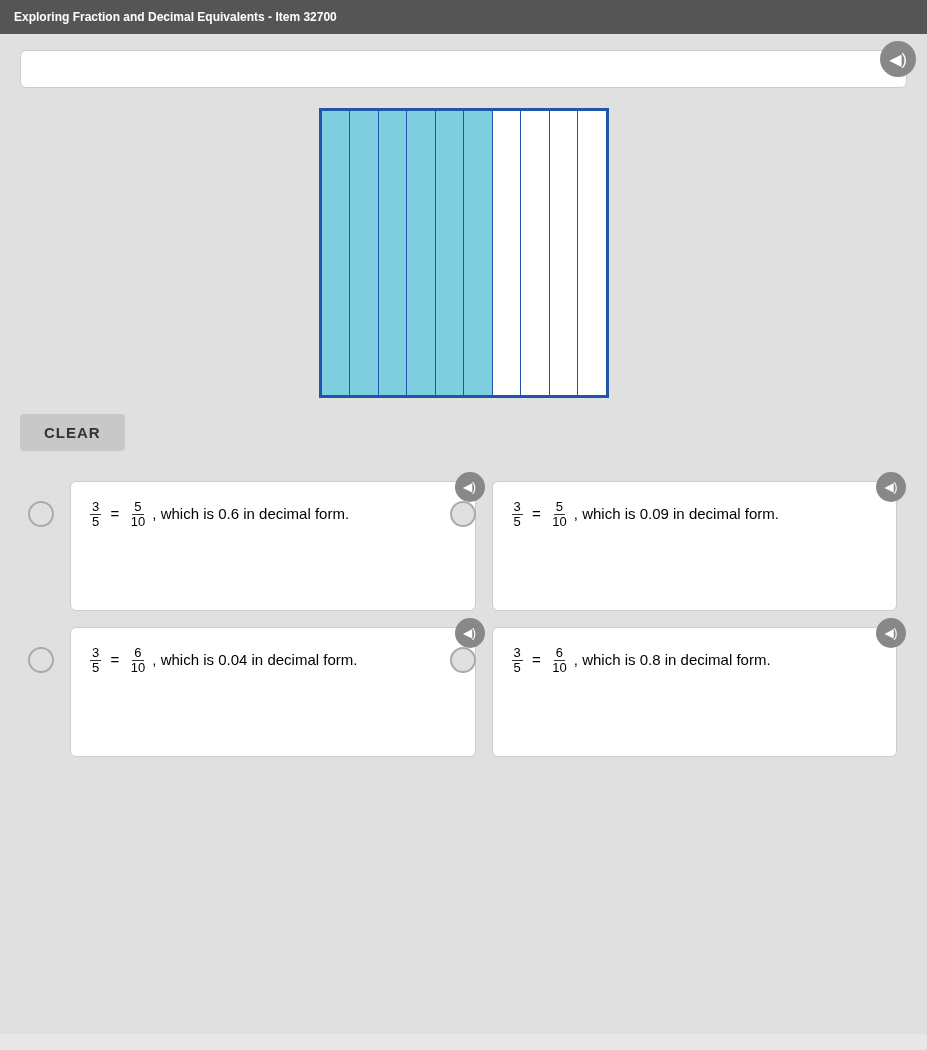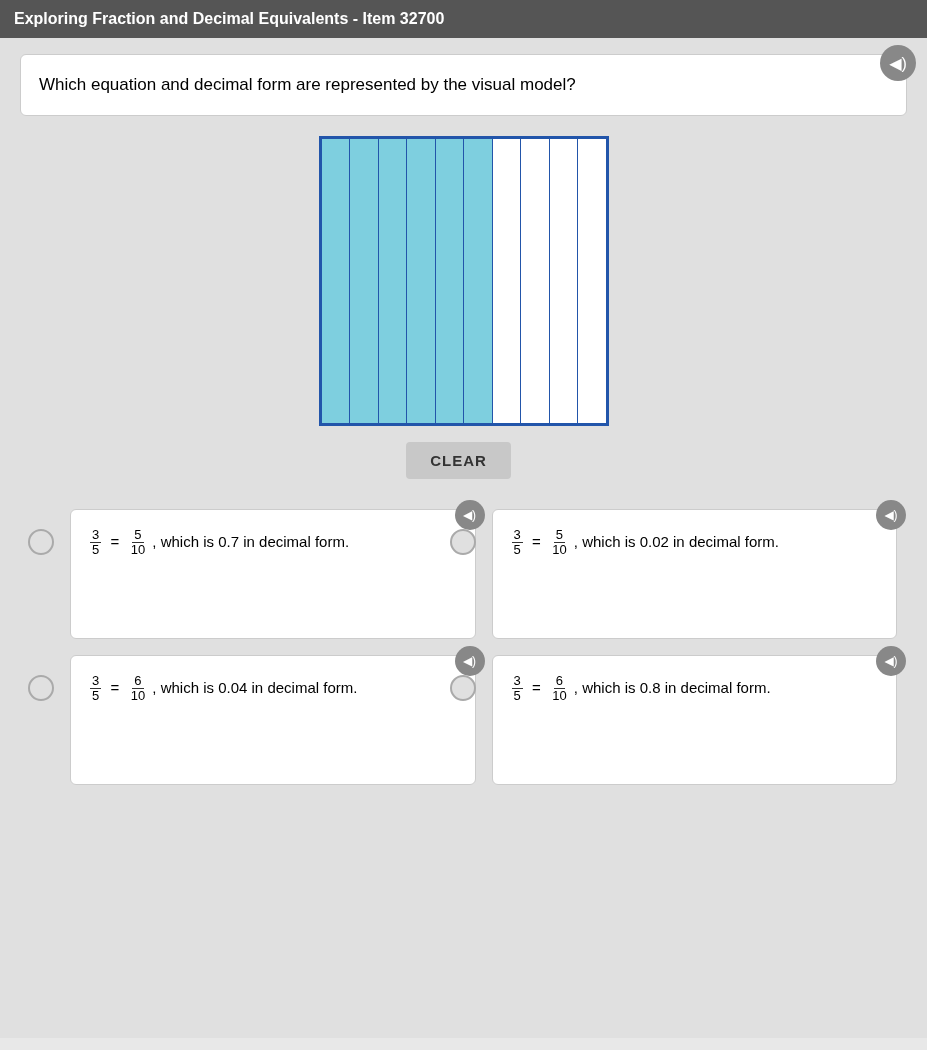--- a/index.html
+++ b/index.html
@@ -9,21 +9,21 @@
       width: 927px;
       min-height: 1050px;
       overflow-x: hidden;
     }
 
     
     .header {
       background: #555;
       color: #fff;
       font-weight: bold;
-      font-size: 16px;
+      font-size: 12px;
       padding: 10px 14px;
       width: 100%;
     }
 
     
     .content-area {
       background: #e0e0e0;
       padding: 16px 20px 20px 20px;
       min-height: 1000px;
       position: relative;
@@ -87,21 +87,21 @@
     .bar-column.filled {
       background: #7ecfdf;
     }
     .bar-column.empty {
       background: #fff;
     }
 
     
     .buttons-row {
       display: flex;
-      justify-content: center;
+      justify-content: space-between;
       gap: 10px;
       margin-bottom: 30px;
       padding-right: 10px;
     }
 
     .action-btn {
       background: #c8c8c8;
       border: none;
       border-radius: 4px;
       padding: 10px 24px;
@@ -192,21 +192,20 @@
 </head>
 <body>
 
 <div class="header">
   <span>Exploring Fraction and Decimal Equivalents - Item 32700</span>
 </div>
 
 <div class="content-area">
 
   <div class="question-box" style="position:relative;">
-    <span>Which equation and decimal form are represented by the visual model?</span>
     <button class="audio-btn-corner" title="Listen">
       <span>◀)</span>
     </button>
   </div>
 
   <div class="visual-model-container">
     <div class="visual-model">
 
       <div class="bar-column filled"></div>
       <div class="bar-column filled"></div>
@@ -237,42 +236,42 @@
           <span class="math-text">
             <span class="fraction">
               <span class="numerator">3</span>
               <span class="denominator">5</span>
             </span>
             &nbsp;=&nbsp;
             <span class="fraction">
               <span class="numerator">5</span>
               <span class="denominator">10</span>
             </span>
-            , <span>which is 0.7 in decimal form.</span>
+            , <span>which is 0.6 in decimal form.</span>
           </span>
         </div>
       </div>
 
       <div style="position:relative;">
         <div class="radio-circle"></div>
         <div class="answer-option">
           <button class="audio-btn-small">
             <span>◀)</span>
           </button>
           <span class="math-text">
             <span class="fraction">
               <span class="numerator">3</span>
               <span class="denominator">5</span>
             </span>
             &nbsp;=&nbsp;
             <span class="fraction">
               <span class="numerator">5</span>
               <span class="denominator">10</span>
             </span>
-            , <span>which is 0.02 in decimal form.</span>
+            , <span>which is 0.09 in decimal form.</span>
           </span>
         </div>
       </div>
 
       <div style="position:relative;">
         <div class="radio-circle"></div>
         <div class="answer-option">
           <button class="audio-btn-small">
             <span>◀)</span>
           </button>

